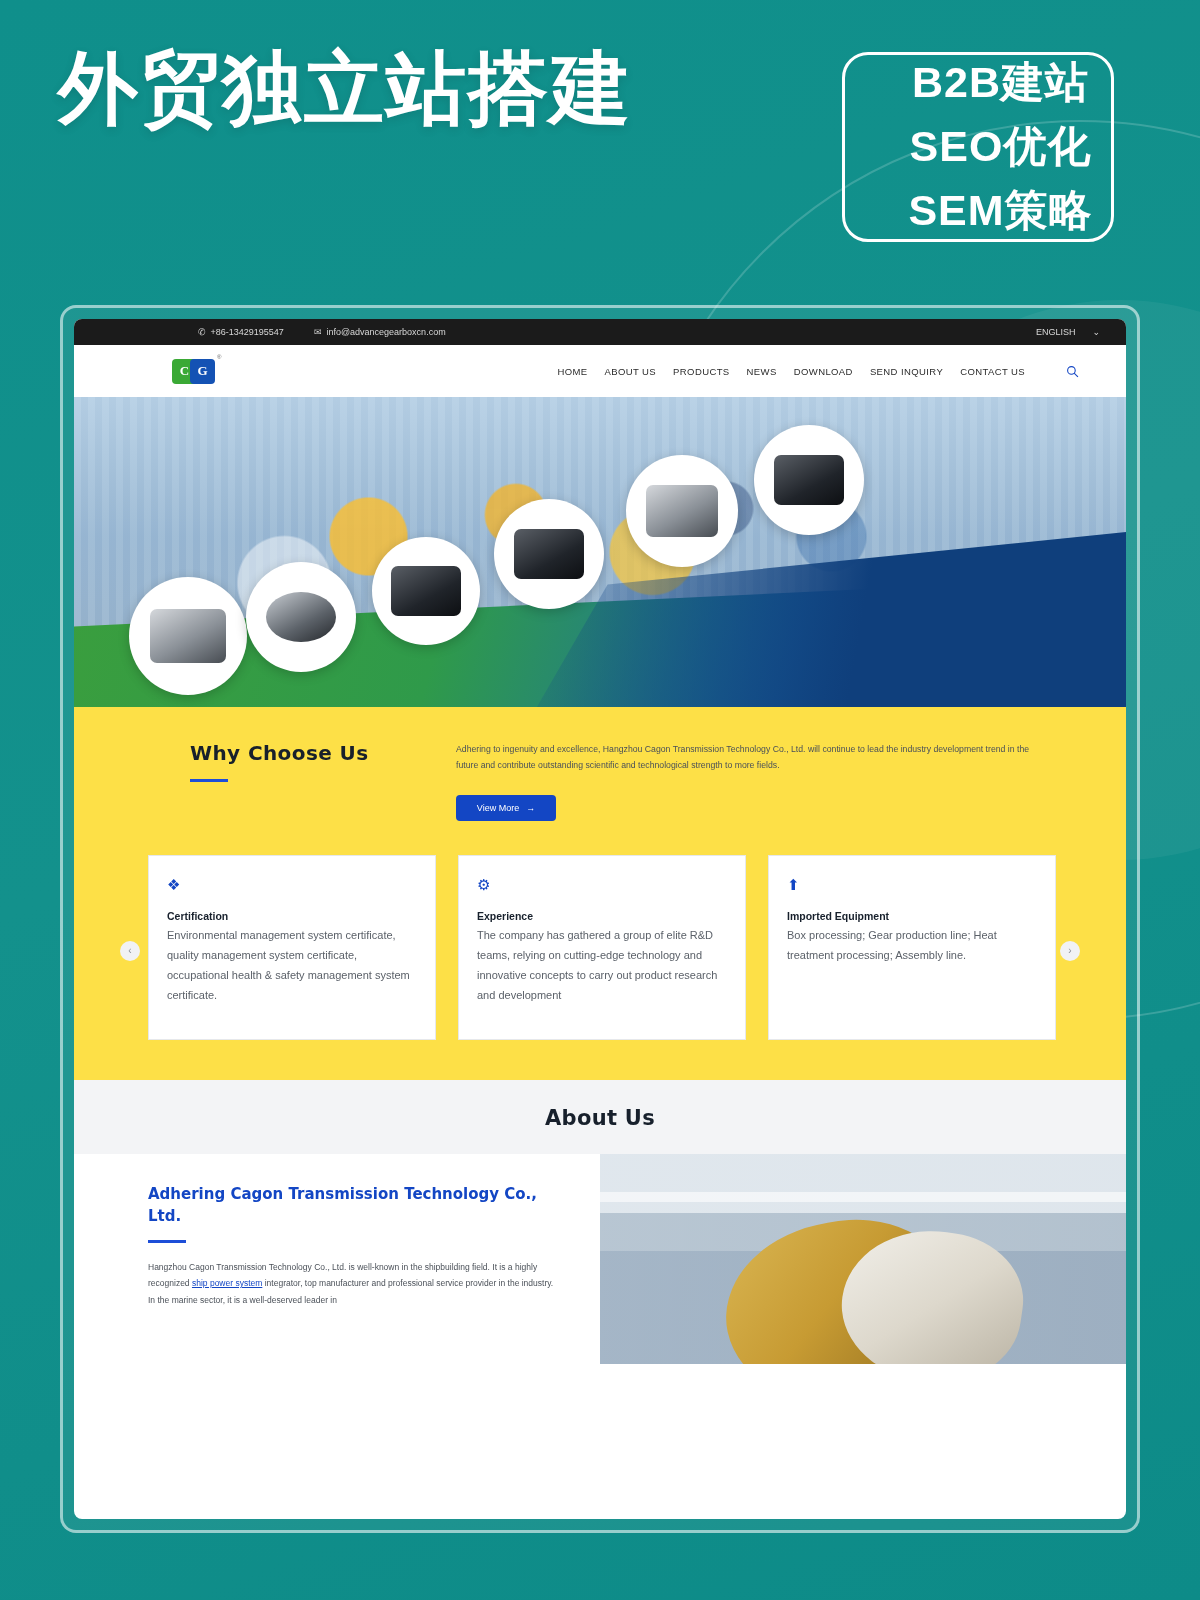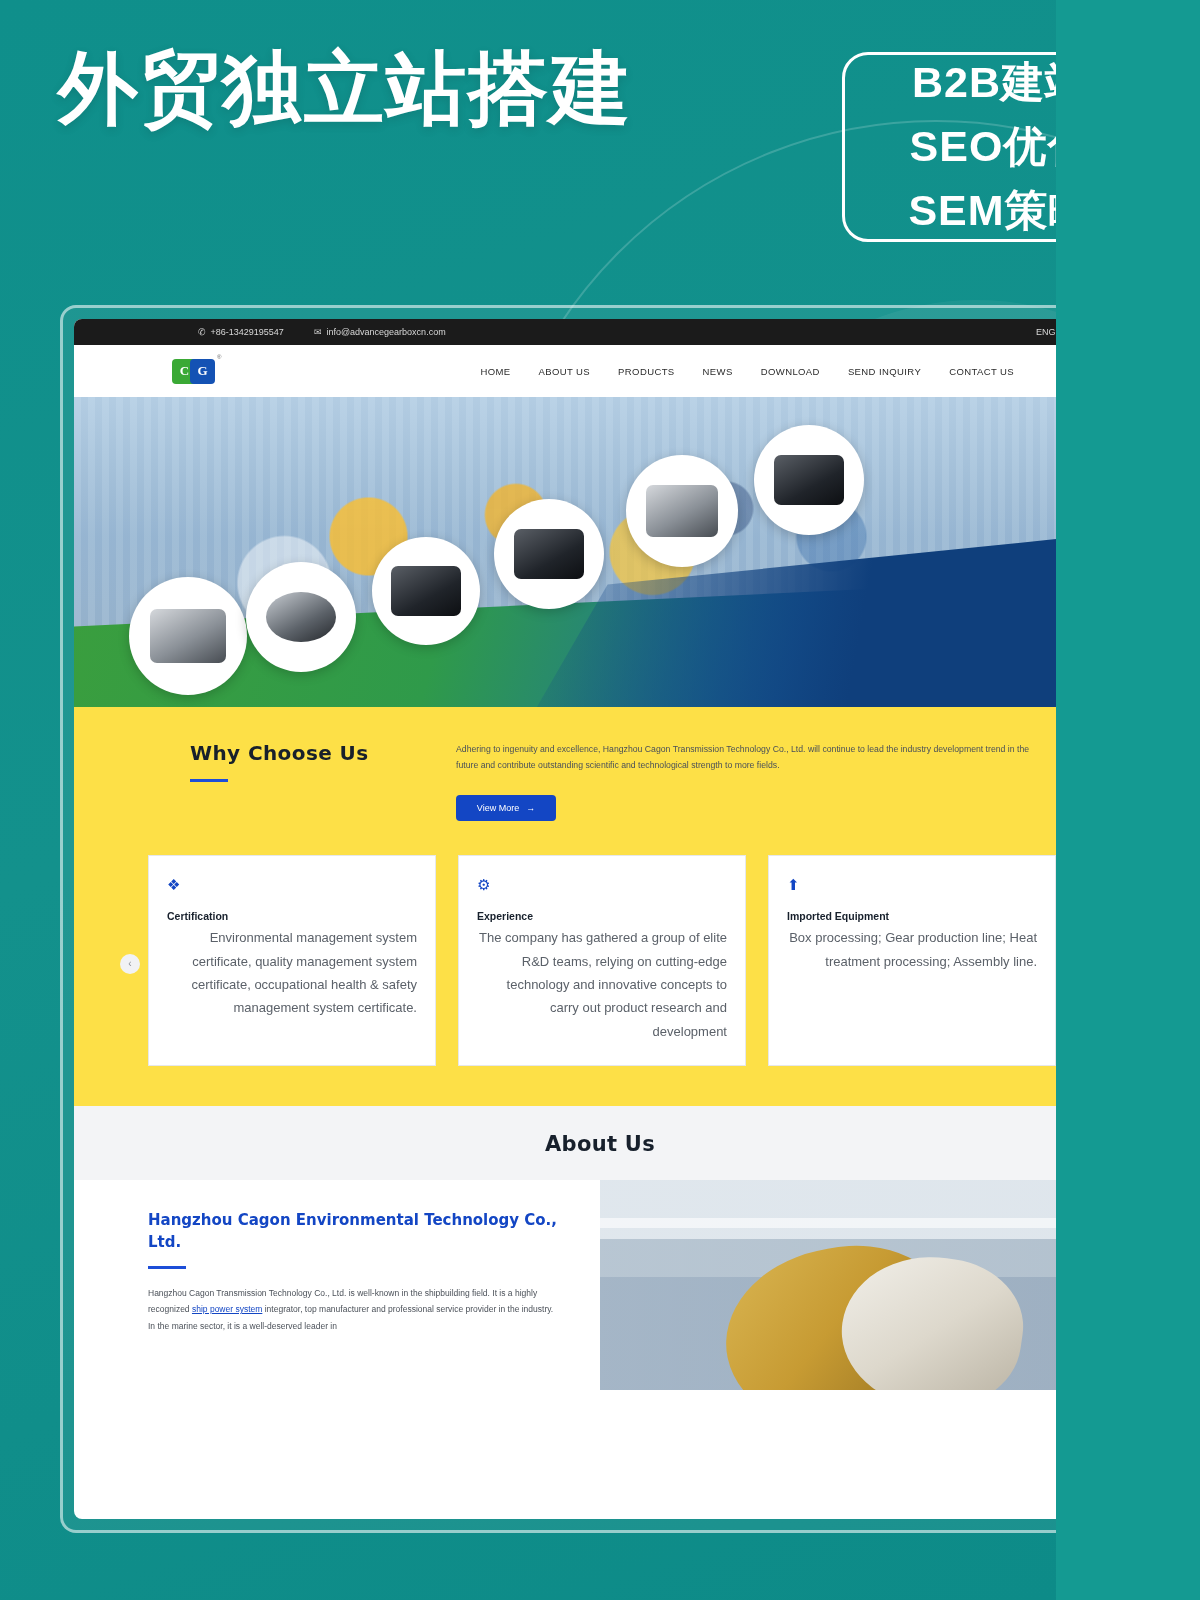--- a/index.html
+++ b/index.html
@@ -4,21 +4,21 @@
 <style>
   * { box-sizing: border-box; margin: 0; padding: 0; }
   html, body {
     width: 1200px; height: 1600px;
     font-family: "Liberation Sans", sans-serif;
     background: #149a92;
     overflow: hidden;
   }
   .page {
     position: relative;
-    width: 1056px; height: 1600px;
+    width: 1200px; height: 1600px;
     background: linear-gradient(160deg, #0f8f8b 0%, #13918c 45%, #0d8b88 100%);
     overflow: hidden;
   }
   
   .arc {
     position: absolute;
     border-radius: 50%;
     border: 2px solid rgba(255,255,255,0.18);
   }
   .arc1 { width: 900px; height: 900px; right: -330px; top: 120px; }
@@ -90,21 +90,21 @@
     position: relative;
   }
   .logo .sq {
     width: 25px; height: 25px; border-radius: 4px;
     background: #3aa935; color: #fff; font-weight: 700; font-size: 13px;
     display: flex; align-items: center; justify-content: center;
     font-family: "Liberation Serif", serif;
   }
   .logo .sq2 { background: #1452b4; margin-left: -9px; }
   .logo .reg { font-size: 6px; color: #666; align-self: flex-start; }
-  .menu { margin-left: auto; display: flex; align-items: center; gap: 28px; }
+  .menu { margin-left: auto; display: flex; align-items: center; gap: 17px; }
   .menu a { color: #2b2b2b; font-size: 9.5px; letter-spacing: .4px; text-decoration: none; }
   .search-btn {
     margin-left: 22px; margin-right: 20px; width: 16px; height: 16px;
     display: flex; align-items: center; justify-content: center;
   }
 
   
   .hero { position: relative; height: 310px; overflow: hidden; }
   .hero-photo {
     position: absolute; inset: 0;
@@ -178,21 +178,21 @@
     display: flex; align-items: center; justify-content: center; gap: 7px;
     border: none; cursor: pointer;
   }
   .cards { display: flex; gap: 22px; padding: 34px 70px 40px 74px; position: relative; }
   .card {
     flex: 1; border: 1px solid #e6e8eb; padding: 20px 18px 22px; min-height: 185px;
     background: #fff;
   }
   .card .cicon { color: #1346c4; font-size: 15px; margin-bottom: 16px; display: block; }
   .card h4 { font-size: 10.5px; color: #17202c; margin-bottom: 4px; font-weight: 700; }
-  .card p { font-size: 13px; line-height: 1.8; color: #5b6169; text-align: right; }
+  .card p { font-size: 11px; line-height: 1.8; color: #5b6169; }
   .arrowbtn {
     position: absolute; top: 50%; transform: translateY(-50%);
     width: 20px; height: 20px; border-radius: 50%; background: #f1f2f4;
     color: #8b9098; font-size: 10px;
     display: flex; align-items: center; justify-content: center;
     border: none; cursor: pointer;
   }
   .arrow-l { left: 46px; }
   .arrow-r { right: 46px; }
 
@@ -357,21 +357,21 @@
 
           <button class="arrowbtn arrow-r">›</button>
         </div>
       </div>
 
       <div class="about-band">
         <h3>About Us</h3>
       </div>
       <div class="about-body">
         <div class="about-text">
-          <h4>Hangzhou Cagon Environmental Technology Co., Ltd.</h4>
+          <h4>Adhering Cagon Transmission Technology Co., Ltd.</h4>
           <div class="rule"></div>
           <p><span>Hangzhou Cagon Transmission Technology Co., Ltd. is well-known in the shipbuilding field. It is a highly recognized </span><a href="#">ship power system</a><span> integrator, top manufacturer and professional service provider in the industry. In the marine sector, it is a well-deserved leader in</span></p>
         </div>
         <div class="about-photo">
           <div class="beam"></div>
           <div class="prop"></div>
           <div class="prop2"></div>
         </div>
       </div>
 

